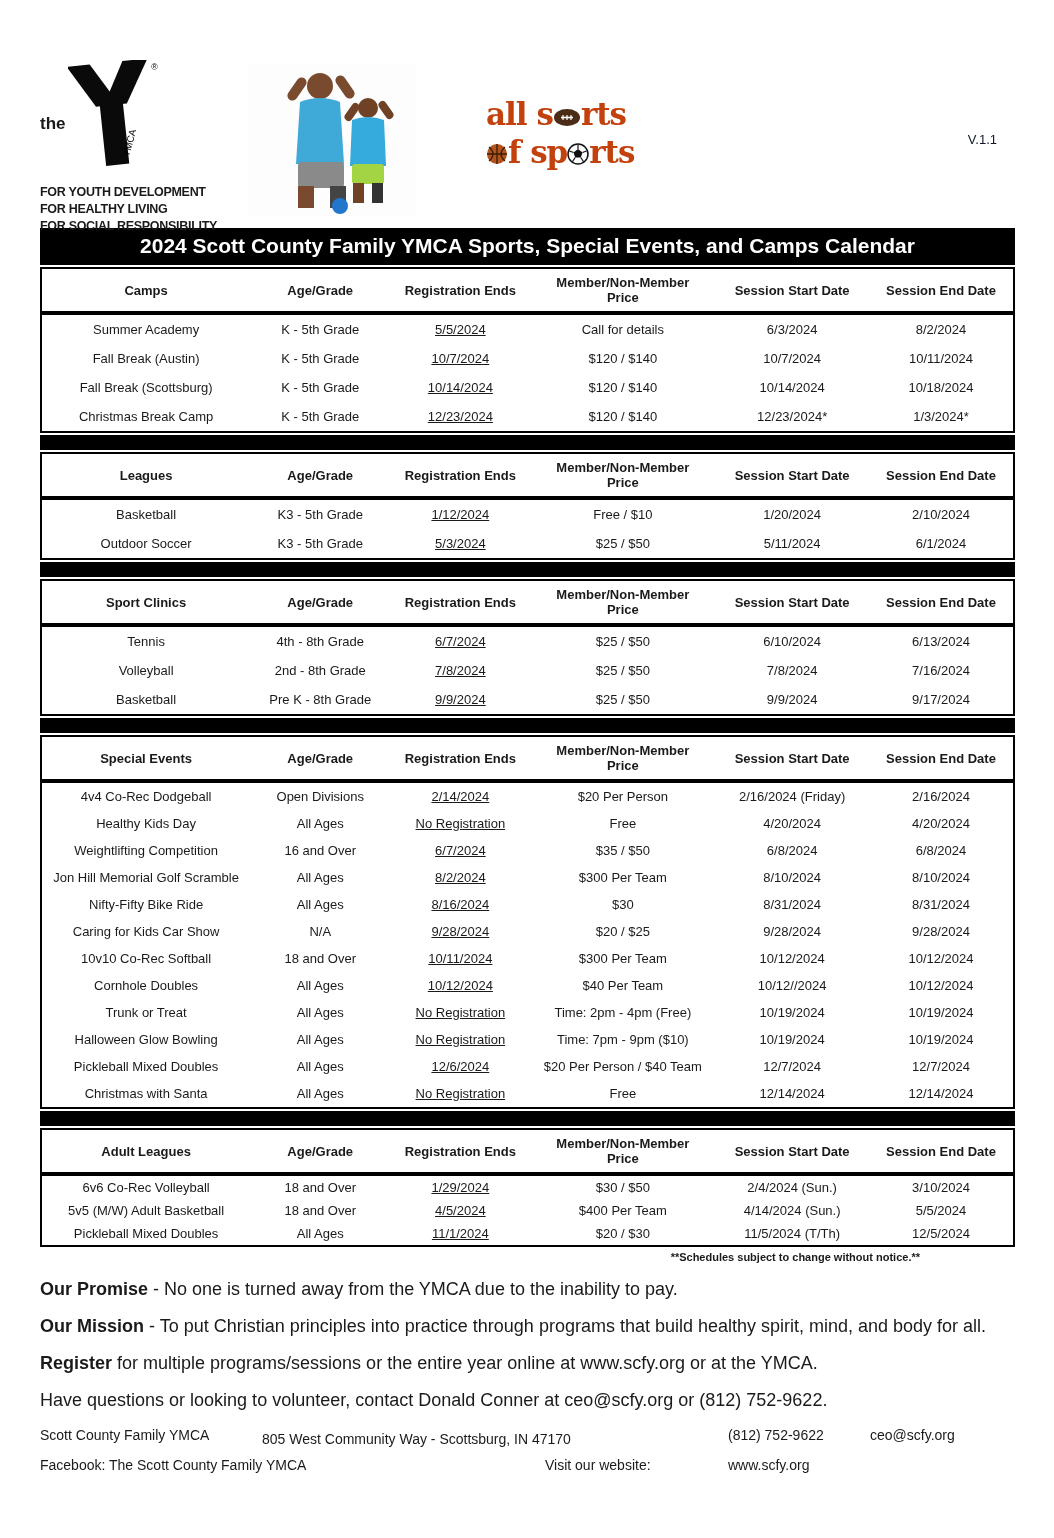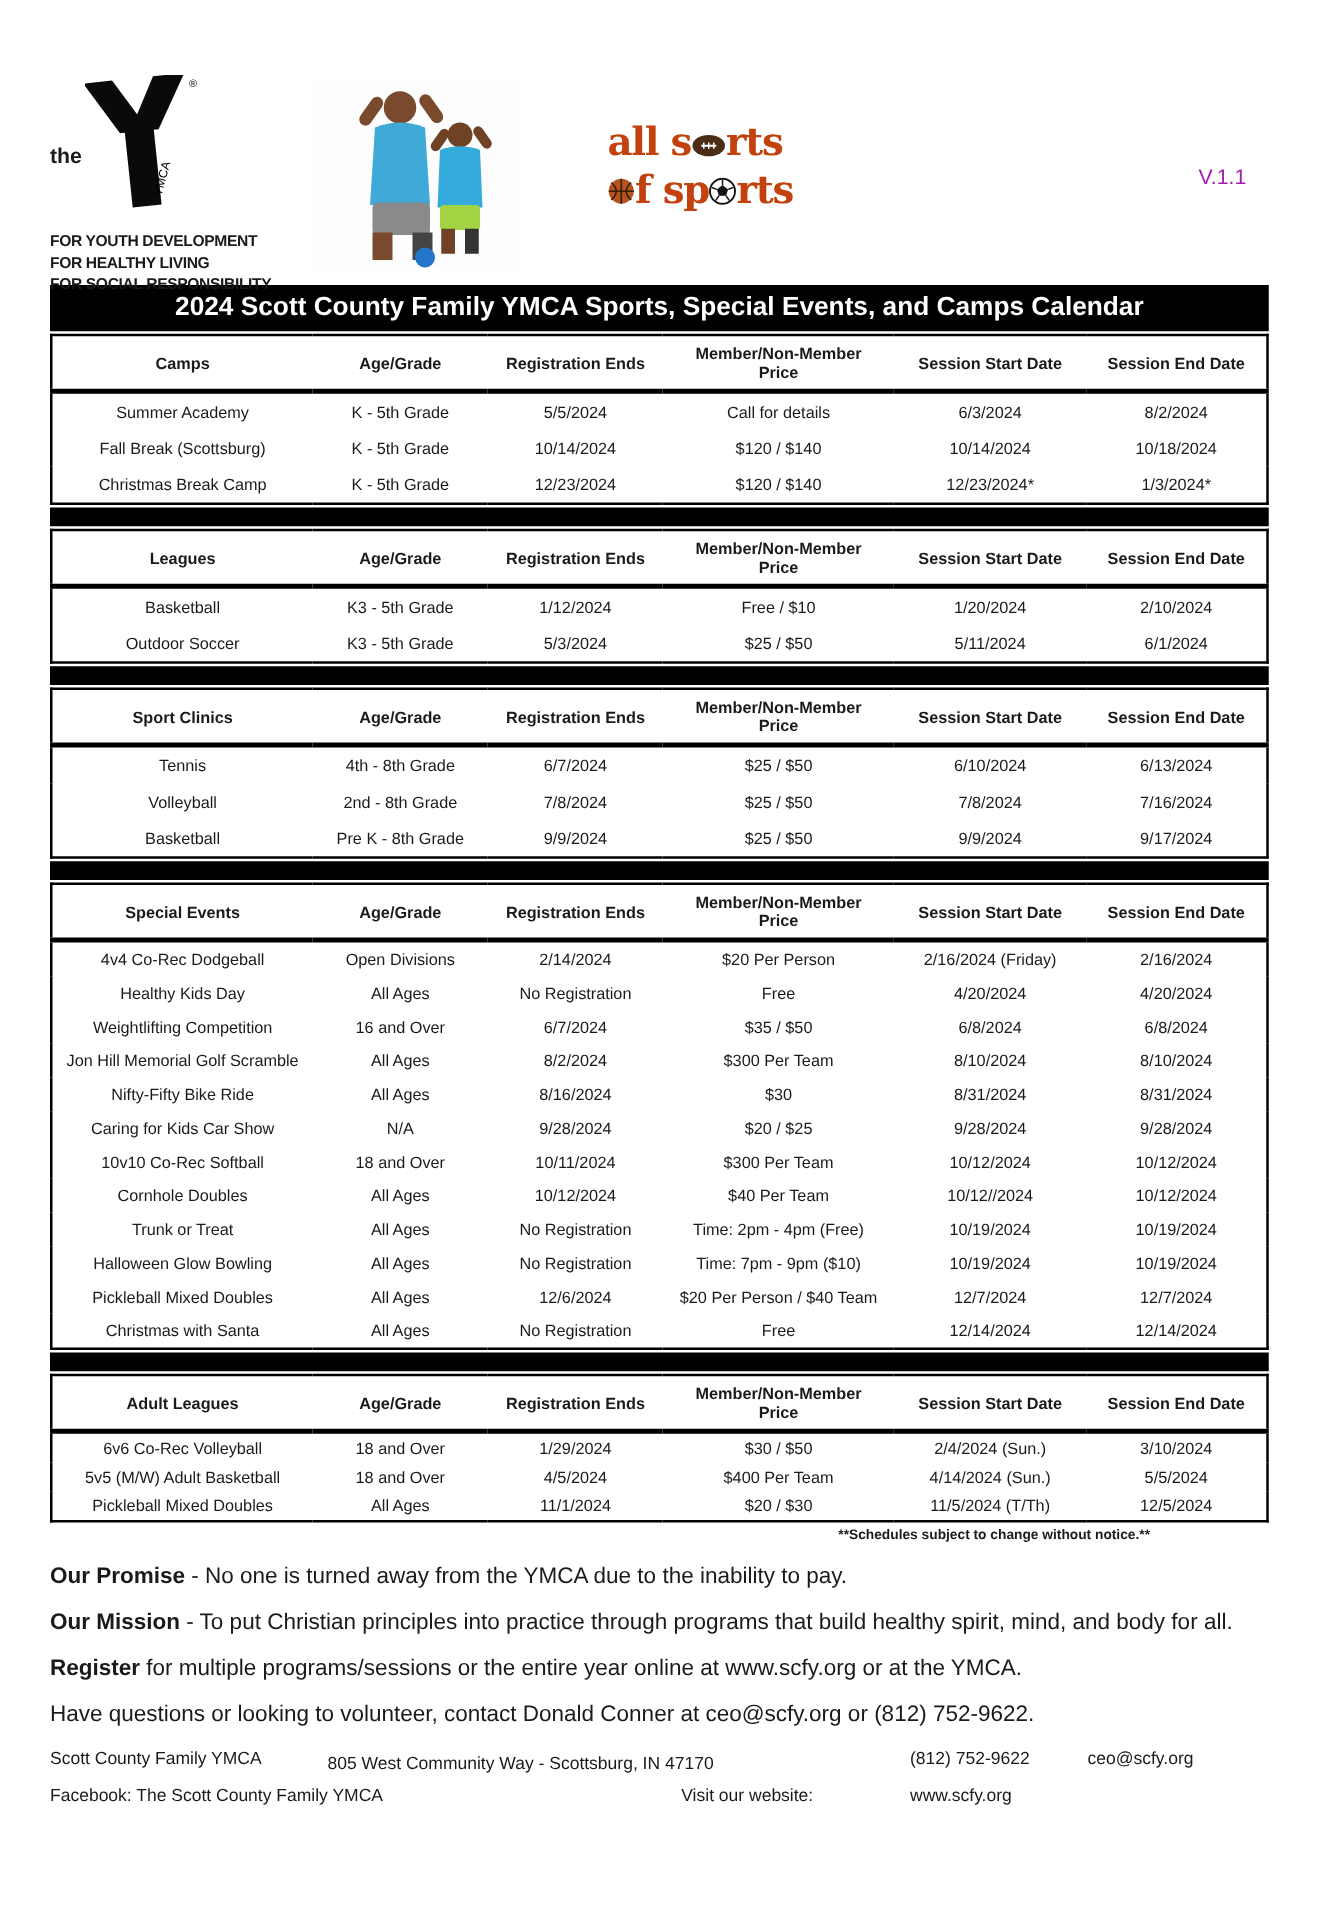--- a/index.html
+++ b/index.html
@@ -10,38 +10,38 @@
   
   .hdr { display:flex; align-items:flex-start; height:170px; position:relative; }
   .ylogo { width:190px; padding-top:6px; }
   .ymark { display:flex; align-items:center; }
   .the-txt { font-weight:bold; font-size:17px; margin-right:2px; margin-top:12px; }
   .ylogo-lines { margin-top:8px; font-weight:bold; font-size:12.5px; line-height:17px; letter-spacing:-0.3px; }
   .photo { width:168px; height:152px; margin-left:18px; margin-top:10px; }
   .sorts { margin-left:70px; margin-top:42px; font-family:"DejaVu Serif", serif; font-weight:bold;
            font-size:31px; line-height:36px; color:#c2410c; letter-spacing:-1px; }
   .sorts .ball { display:inline-block; vertical-align:-2px; }
-  .version { position:absolute; right:18px; top:78px; font-size:17px; color:#a21caf; }
+  .version { position:absolute; right:18px; top:78px; font-size:13px; color:#0f172a; }
 
   
   .titlebar { background:#000; color:#fff; text-align:center; font-weight:bold;
               font-size:21px; padding:6px 0 7px; margin-top:4px; }
 
   
   .bar { height:15px; background:#000; margin-top:2px; }
   table { width:100%; border-collapse:collapse; table-layout:fixed; margin-top:2px;
           border:2px solid #000; }
   th, td { text-align:center; font-size:13px; vertical-align:middle; overflow:hidden; }
   th { font-weight:bold; border-bottom:4px solid #000; padding:6px 2px; }
   th .h-inner { display:inline-block; line-height:15px; }
   th:nth-child(4) .h-inner { max-width:140px; }
   td { padding:7px 2px; }
   th:nth-child(1), td:nth-child(1) { width:21.5%; }
   th:nth-child(2), td:nth-child(2) { width:14.4%; }
-  th:nth-child(3), td:nth-child(3) { width:14.4%; }
+  th:nth-child(3), td:nth-child(3) { width:14.4%;text-decoration:underline; }
   th:nth-child(4), td:nth-child(4) { width:19.0%; }
   th:nth-child(5), td:nth-child(5) { width:15.8%; }
   th:nth-child(6), td:nth-child(6) { width:14.9%; }
   table.compact td { padding:6px 2px; }
   table.tight td { padding:4px 2px; }
 
   .footnote { text-align:right; padding-right:95px; font-size:11px; font-weight:bold; margin-top:4px; }
 
   
   .paras { margin-top:16px; }
@@ -148,20 +148,28 @@
       <tbody>
         <tr>
           <td>Summer Academy</td>
           <td>K - 5th Grade</td>
           <td>5/5/2024</td>
           <td>Call for details</td>
           <td>6/3/2024</td>
           <td>8/2/2024</td>
         </tr>
         <tr>
+          <td>Fall Break (Austin)</td>
+          <td>K - 5th Grade</td>
+          <td>10/7/2024</td>
+          <td>$120 / $140</td>
+          <td>10/7/2024</td>
+          <td>10/11/2024</td>
+        </tr>
+        <tr>
           <td>Fall Break (Scottsburg)</td>
           <td>K - 5th Grade</td>
           <td>10/14/2024</td>
           <td>$120 / $140</td>
           <td>10/14/2024</td>
           <td>10/18/2024</td>
         </tr>
         <tr>
           <td>Christmas Break Camp</td>
           <td>K - 5th Grade</td>

